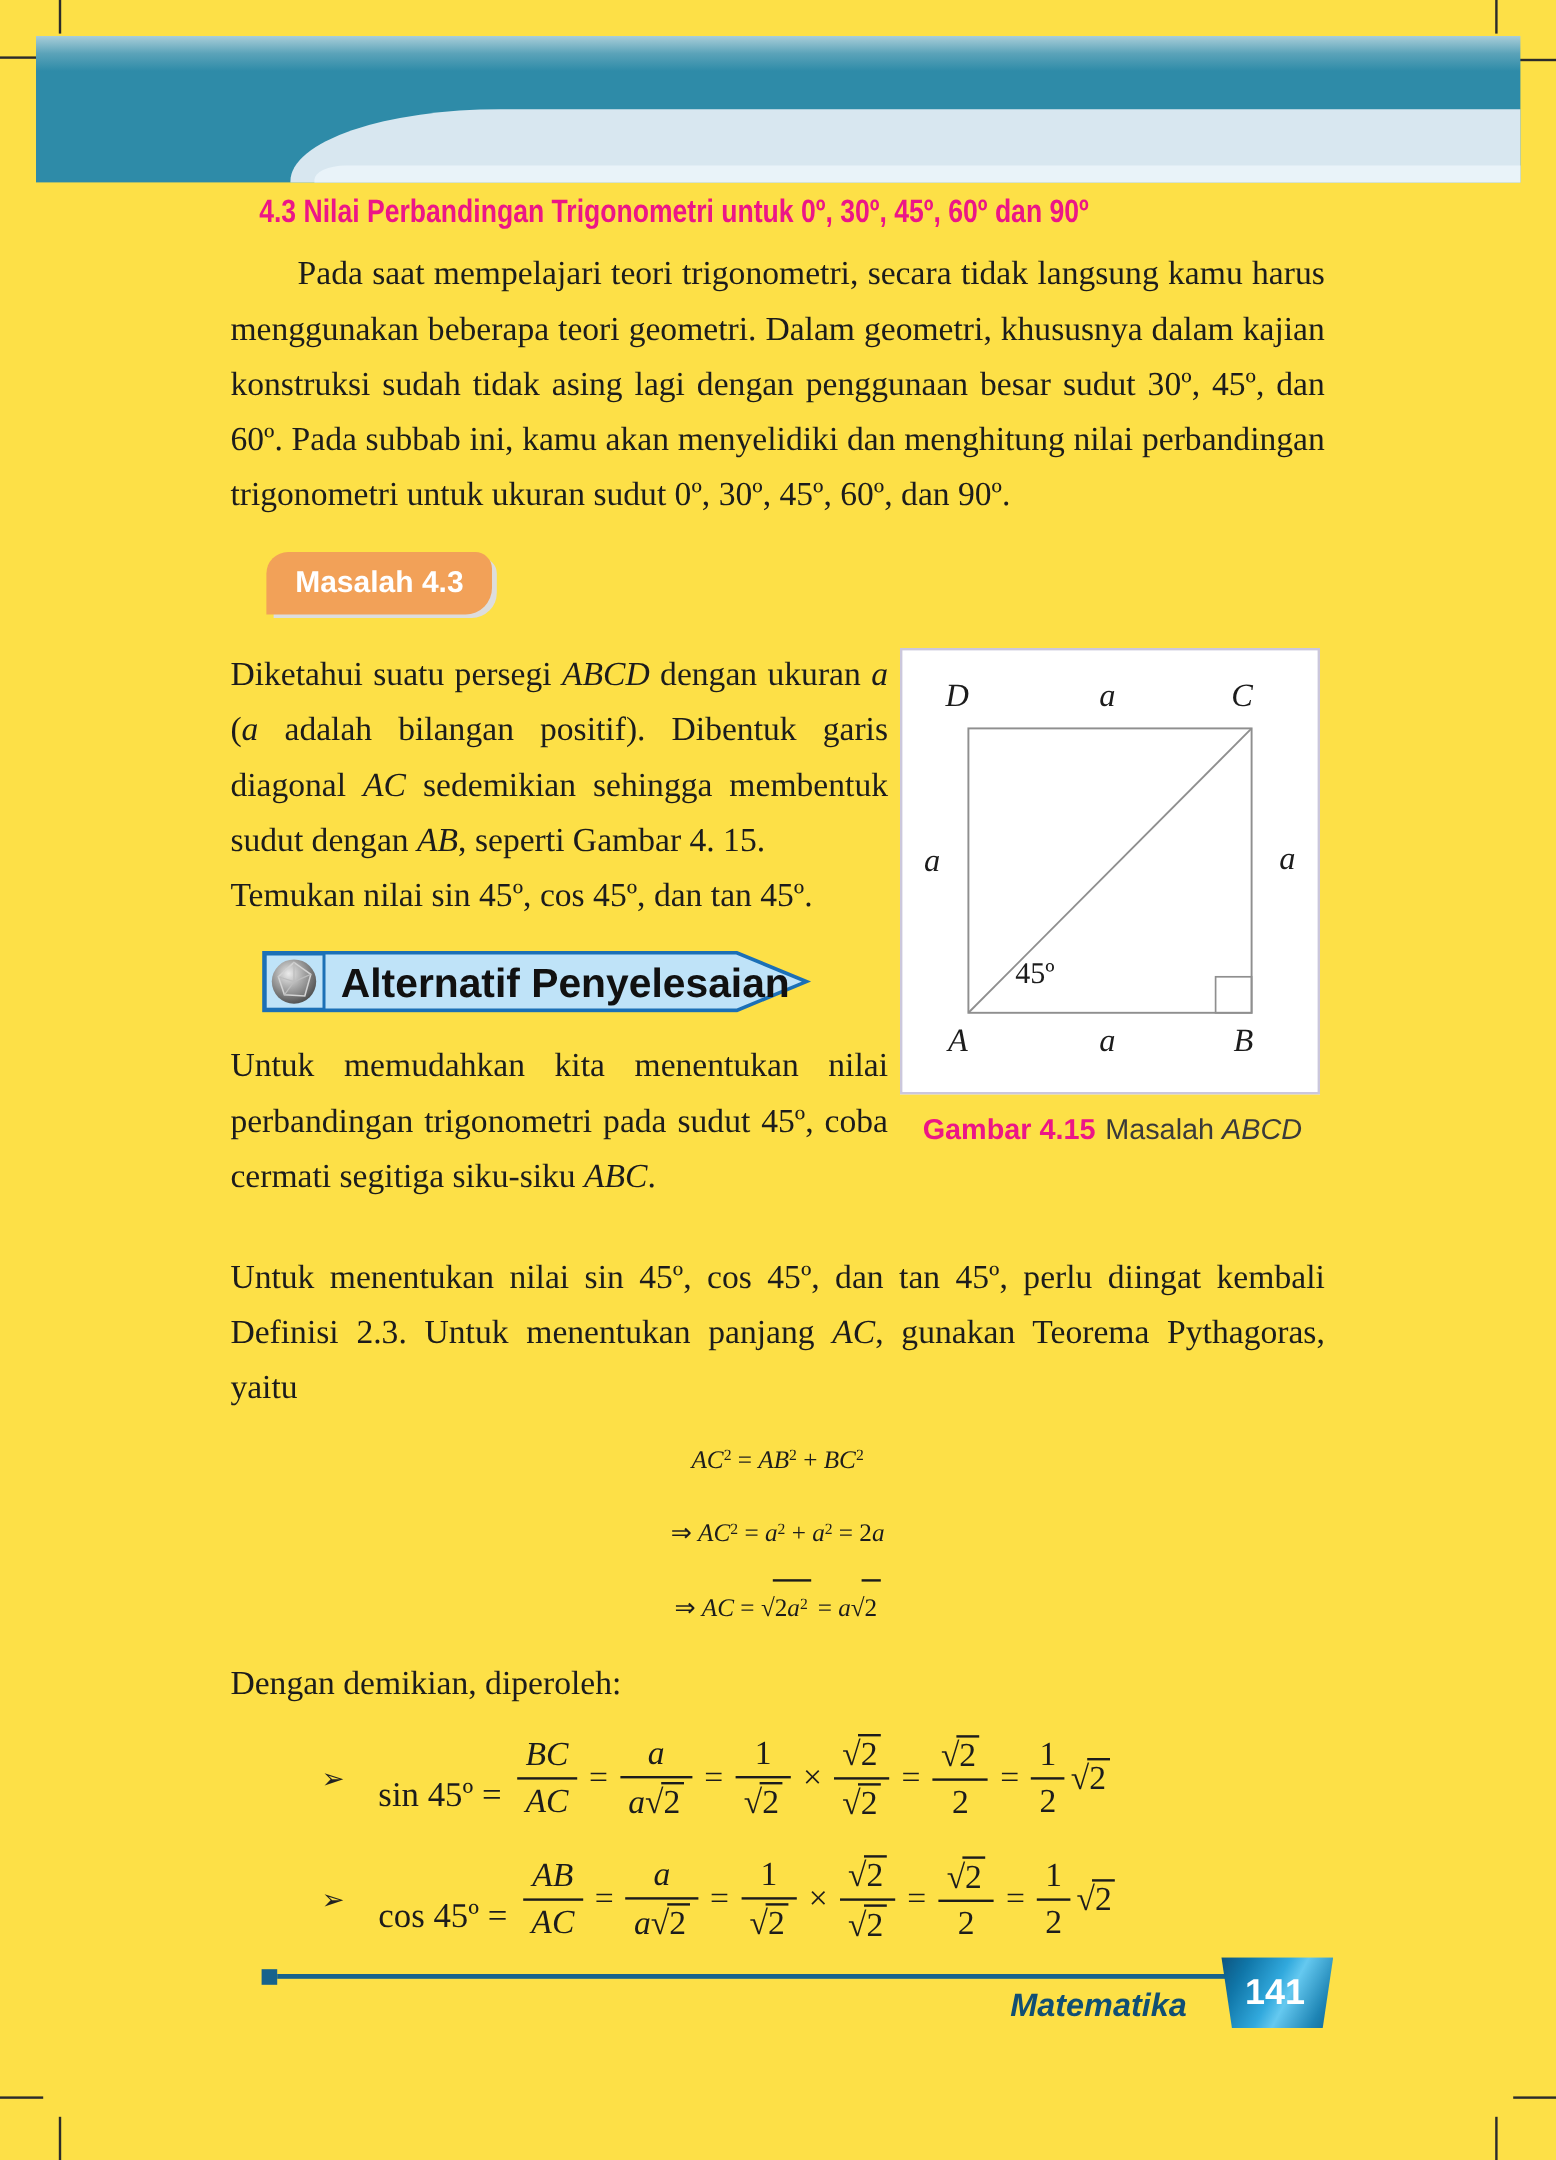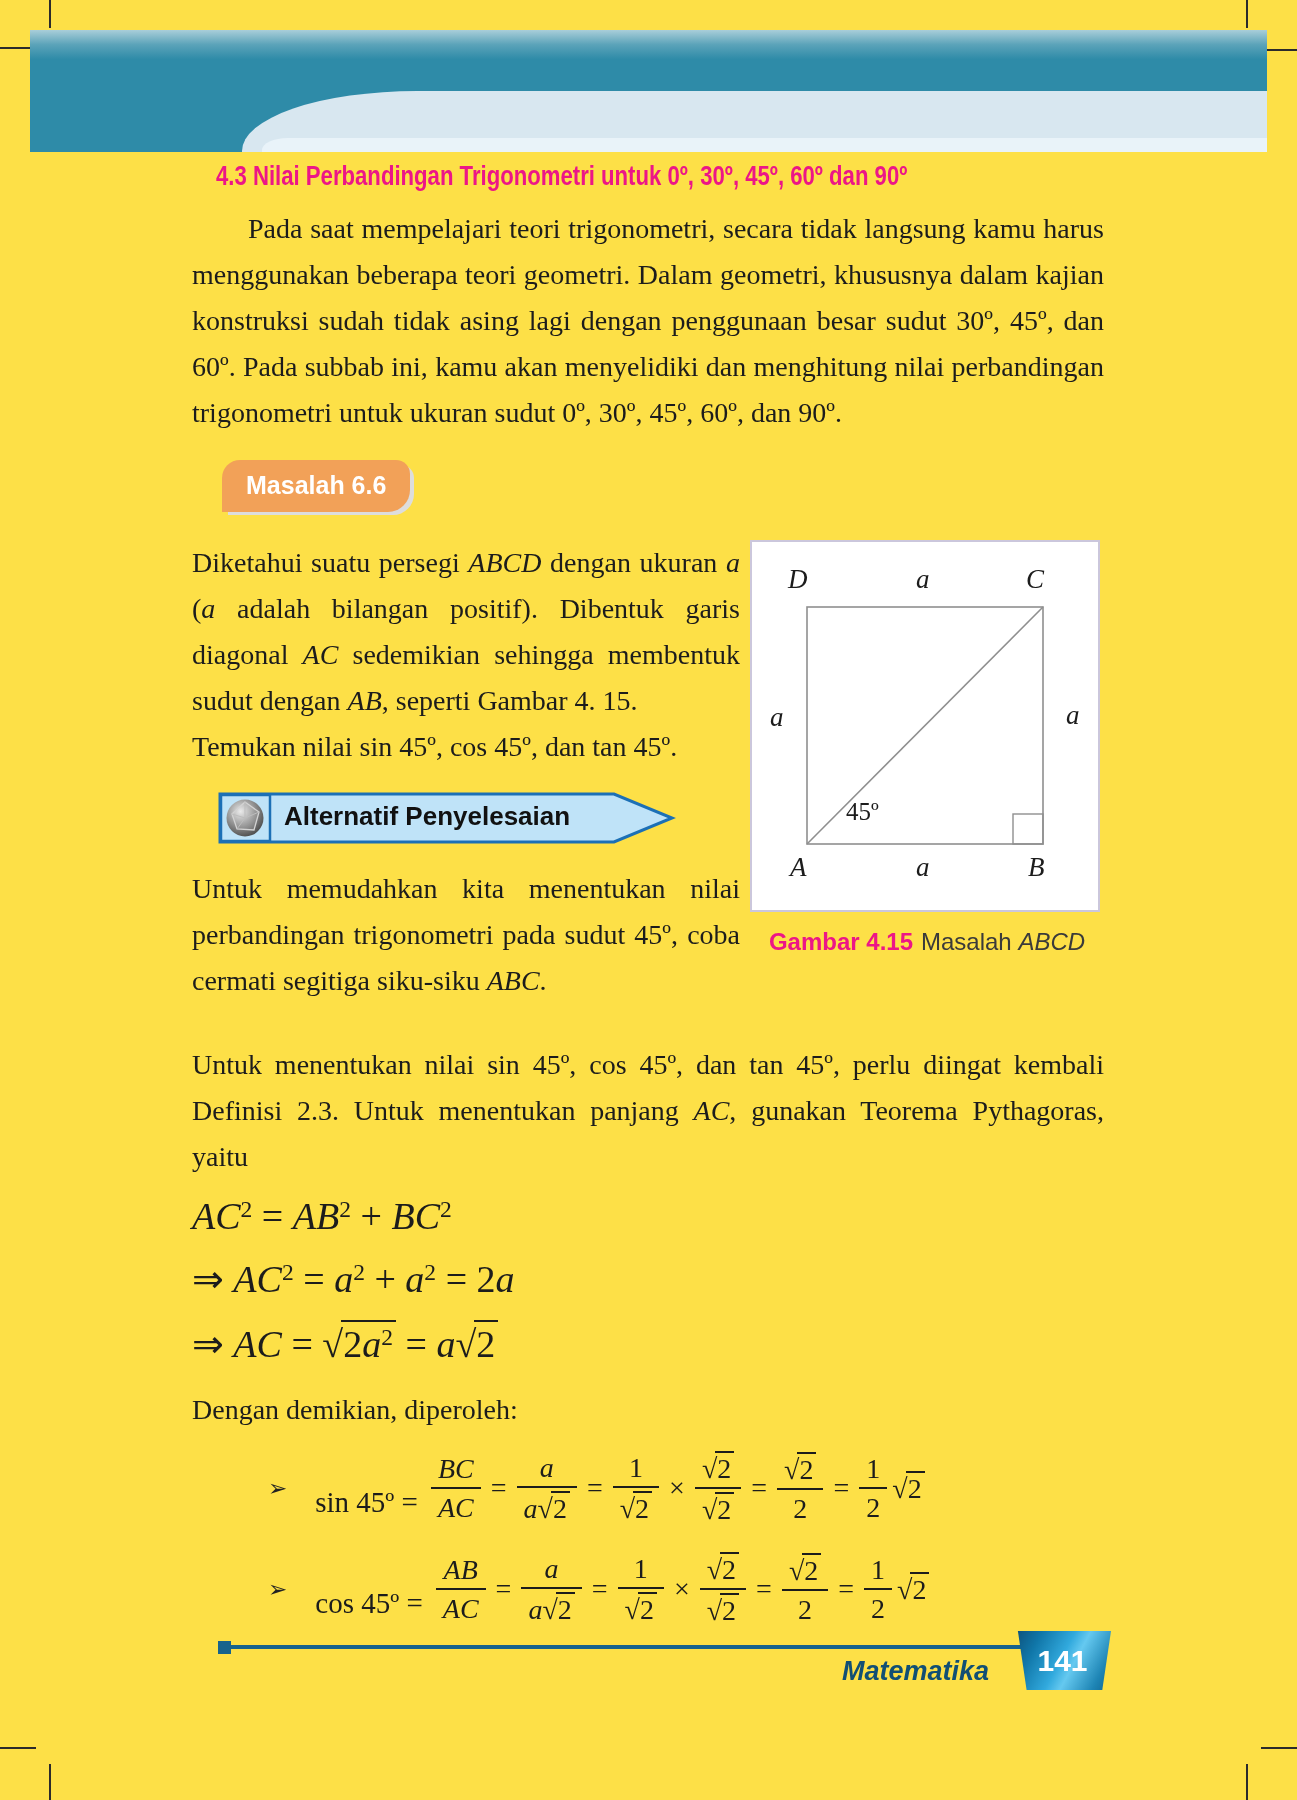--- a/index.html
+++ b/index.html
@@ -36,32 +36,32 @@
   
   #row{display:flex;margin-top:28px;}
   #colL{width:548px;}
   #colR{margin-left:auto;width:354px;}
 
   .ask{margin-top:6px;}
 
   
   #alt-banner{position:relative;width:458px;height:52px;margin:22px 0 0 26px;}
   #alt-banner .lbl{position:absolute;left:66px;top:9px;font-family:"Liberation Sans",sans-serif;
-                   font-weight:bold;font-size:26px;color:#111;white-space:nowrap;}
+                   font-weight:bold;font-size:34px;color:#111;white-space:nowrap;}
   #alt-para{margin-top:22px;}
 
   
   #figbox{position:relative;width:346px;height:368px;border:2px solid #cbc7dc;background:#fff;}
   .figlab{position:absolute;font-size:27px;}
   #figcap{margin-top:16px;text-align:center;font-family:"Liberation Sans",sans-serif;
           font-size:24px;color:#3a3a3a;}
   #figcap .glabel{color:#ec1687;font-weight:bold;margin-right:8px;}
 
   
-  .deriv{font-size:38px;margin-top:14px;line-height:44px;}
+  .deriv{font-size:21px;margin-top:14px;line-height:44px;text-align:center;}
   .sqrt{display:inline-block;white-space:nowrap;}
   .sqrt .sym{font-style:normal;}
   .sqrt .rad{display:inline-block;border-top:2px solid #1c1c1c;padding:0 3px 0 2px;margin-left:-2px;}
   .math-line{display:flex;align-items:center;font-size:28px;margin:18px 0 0 76px;}
   .math-line .bullet{font-size:23px;margin-right:28px;color:#222;}
   .math-line .lhs{font-size:29px;margin-right:10px;white-space:nowrap;margin-top:28px;}
   .math-line .op{margin:0 7px;}
   .frac{display:inline-flex;flex-direction:column;text-align:center;margin:0 3px;line-height:1.12;}
   .frac .num{padding:0 7px 3px;}
   .frac .den{border-top:2px solid #1c1c1c;padding:3px 7px 0;}
@@ -98,21 +98,21 @@
     <div class="pale2"></div>
   </div>
 
   <div id="sec-title">4.3  Nilai Perbandingan Trigonometri untuk 0º, 30º, 45º, 60º dan 90º</div>
 
   <div id="content">
 
     <p class="para indent" style="margin:0;">Pada saat mempelajari teori trigonometri, secara tidak langsung kamu harus menggunakan beberapa teori geometri. Dalam geometri, khususnya dalam kajian konstruksi sudah tidak asing lagi dengan penggunaan besar sudut 30º, 45º, dan 60º. Pada subbab ini, kamu akan menyelidiki dan menghitung nilai perbandingan trigonometri untuk ukuran sudut 0º, 30º, 45º, 60º, dan 90º.</p>
 
     <div id="masalah">
-      <span>Masalah 6.6</span>
+      <span>Masalah 4.3</span>
     </div>
 
     <div id="row">
       <div id="colL">
         <p class="para" style="margin:0;"><span>Diketahui suatu persegi </span><span style="font-style: italic;">ABCD</span><span> dengan ukuran </span><span style="font-style: italic;">a</span><span> (</span><span style="font-style: italic;">a</span><span> adalah bilangan positif). Dibentuk garis diagonal </span><span style="font-style: italic;">AC</span><span> sedemikian sehingga membentuk sudut dengan </span><span style="font-style: italic;">AB</span><span>, seperti Gambar 4. 15.</span></p>
         <p class="para ask" style="margin:0;">Temukan nilai sin 45º, cos 45º, dan tan 45º.</p>
 
         <div id="alt-banner">
           <svg width="458" height="52" viewBox="0 0 458 52">
             <defs>

